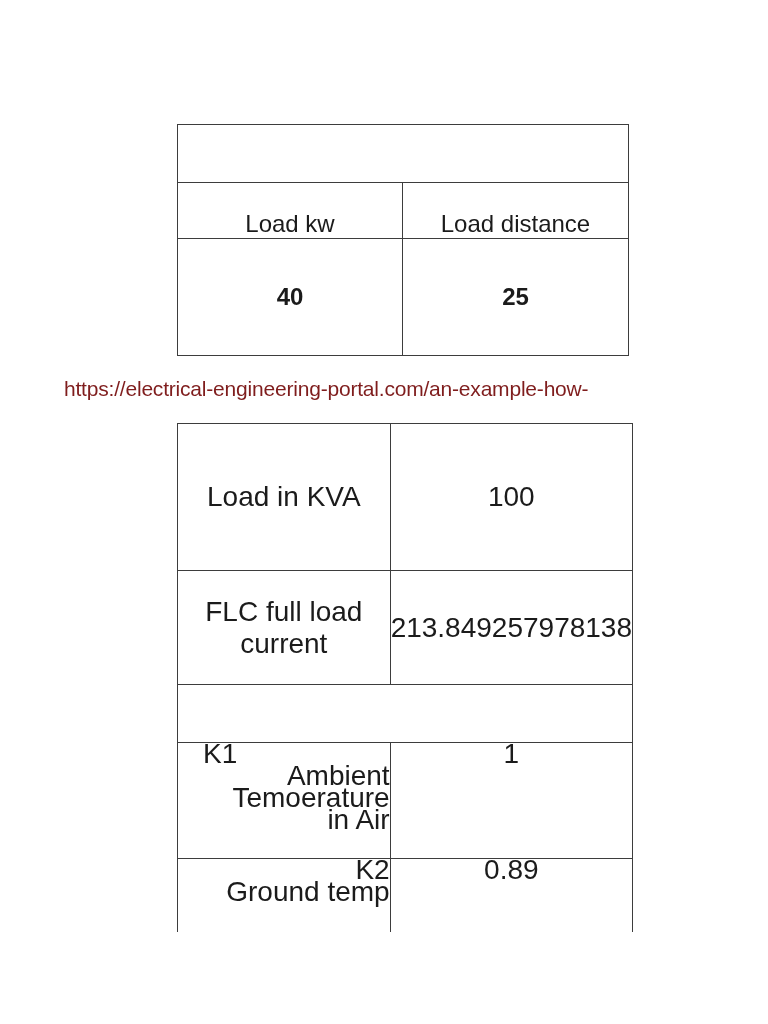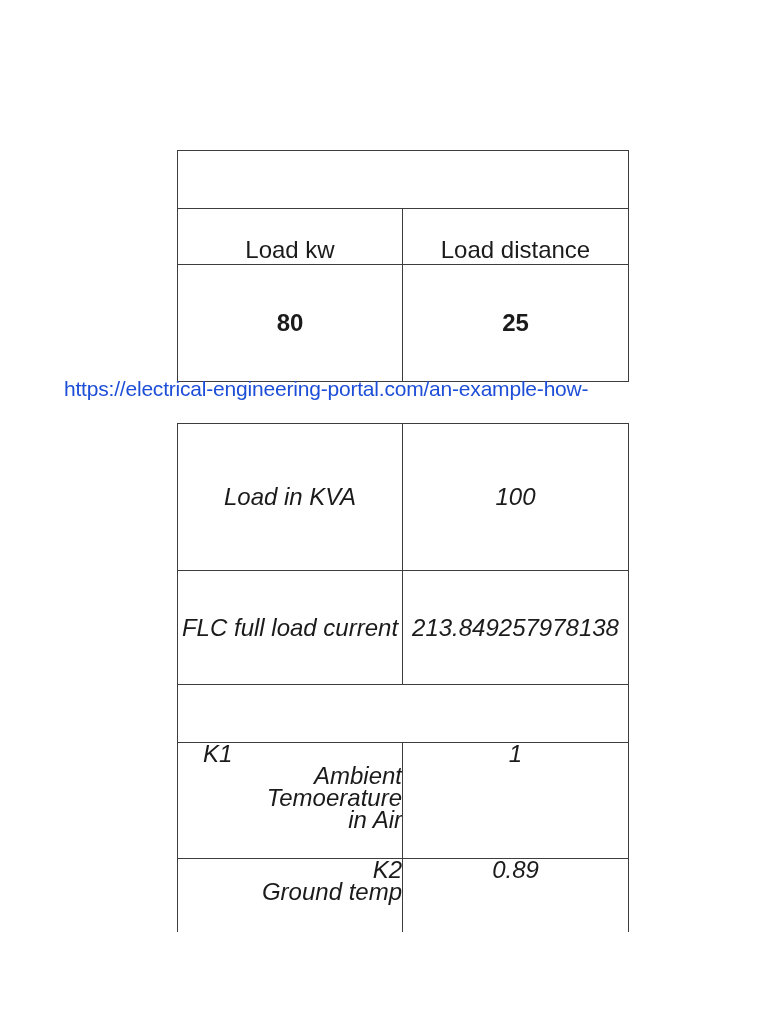--- a/index.html
+++ b/index.html
@@ -22,21 +22,20 @@
     background: #ffffff;
   }
 
   
   table.t1 {
     position: absolute;
     left: 177px;
     top: 124px;
     border-collapse: collapse;
     table-layout: fixed;
-    margin-top: 26px;
   }
   table.t1 td {
     border: 1.5px solid #3d3d3d;
     padding: 0;
     text-align: center;
     font-size: 24px;
     overflow: hidden;
   }
   .t1-rowA td {
     height: 57px;
@@ -54,43 +53,42 @@
   }
 
   
   .url {
     position: absolute;
     left: 64px;
     top: 377px;
     font-size: 21px;
     letter-spacing: -0.2px;
     white-space: nowrap;
-    color: #1d4ed8;
+    color: #7f1d1d;
   }
 
   
   .t2clip {
     position: absolute;
     left: 177px;
     top: 423px;
     width: 456px;
     height: 509px;
     overflow: hidden;
   }
   table.t2 {
     border-collapse: collapse;
     table-layout: fixed;
   }
   table.t2 td {
     border: 1.5px solid #3d3d3d;
     padding: 0;
     text-align: center;
-    font-size: 24px;
+    font-size: 28px;
     overflow: hidden;
-    font-style: italic;
   }
   .r1 td { height: 146px; vertical-align: middle; }
   .r2 td { height: 113px; vertical-align: middle; }
   .r3 td { height: 57px; }
   .r4 td { height: 115px; }
   .r5 td { height: 118px; }
 
   .kline { line-height: 22px; text-align: right; }
   .kline-left1 { text-align: left; padding-left: 25px; }
   .kline-left2 { text-align: right; padding-left: 29px; }
@@ -112,21 +110,21 @@
       </colgroup>
     <tbody>
       <tr class="t1-rowA">
         <td colspan="2"></td>
       </tr>
       <tr class="t1-hdr">
         <td>Load kw</td>
         <td>Load distance</td>
       </tr>
       <tr class="t1-val">
-        <td>80</td>
+        <td>40</td>
         <td>25</td>
       </tr>
     </tbody>
   </table>
 
   <div class="url">https://electrical-engineering-portal.com/an-example-how-</div>
 
   <div class="t2clip">
     <table class="t2">
       <colgroup>

